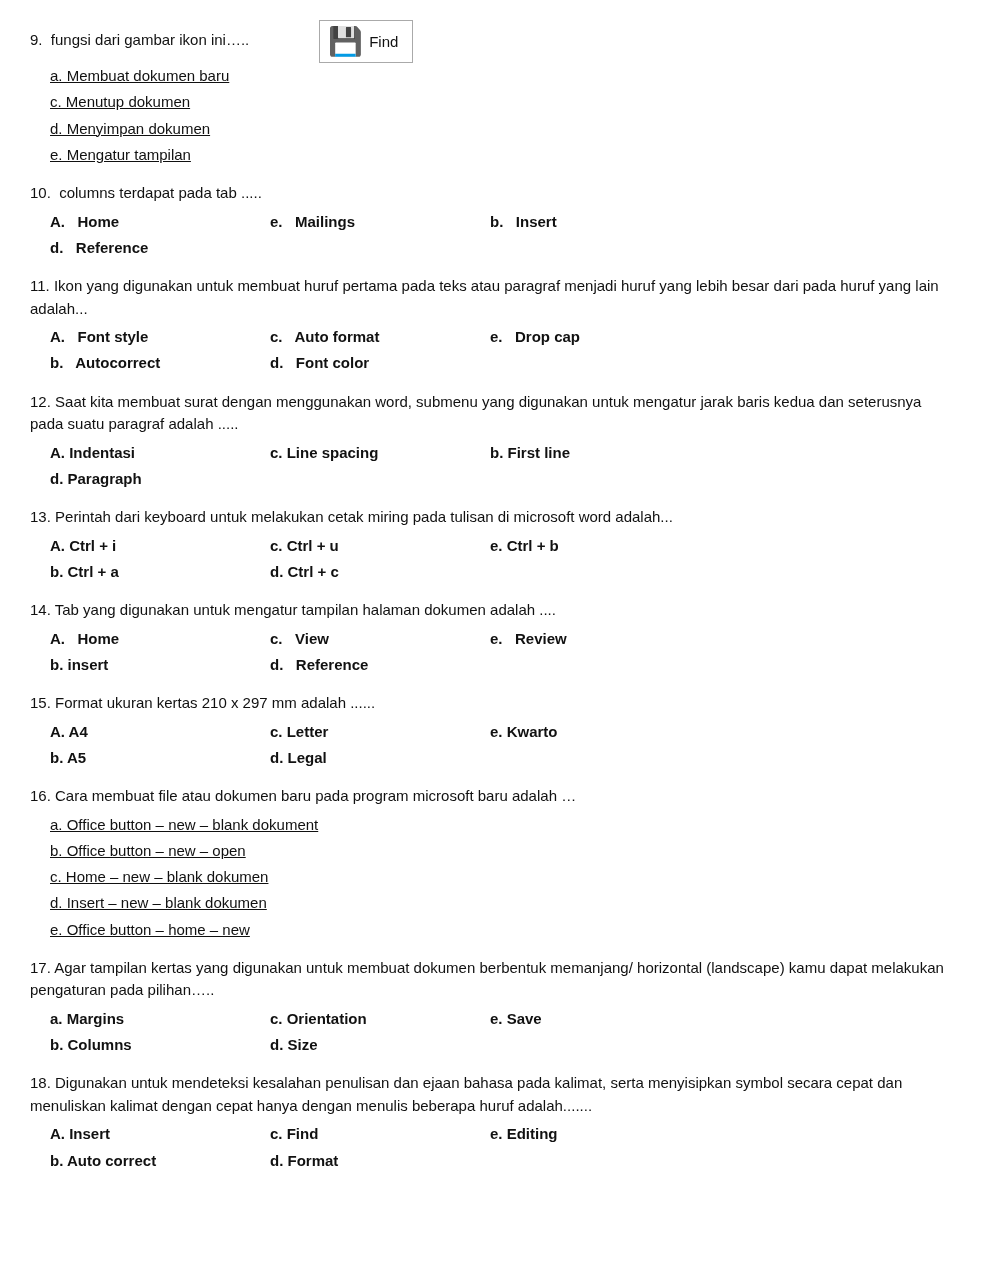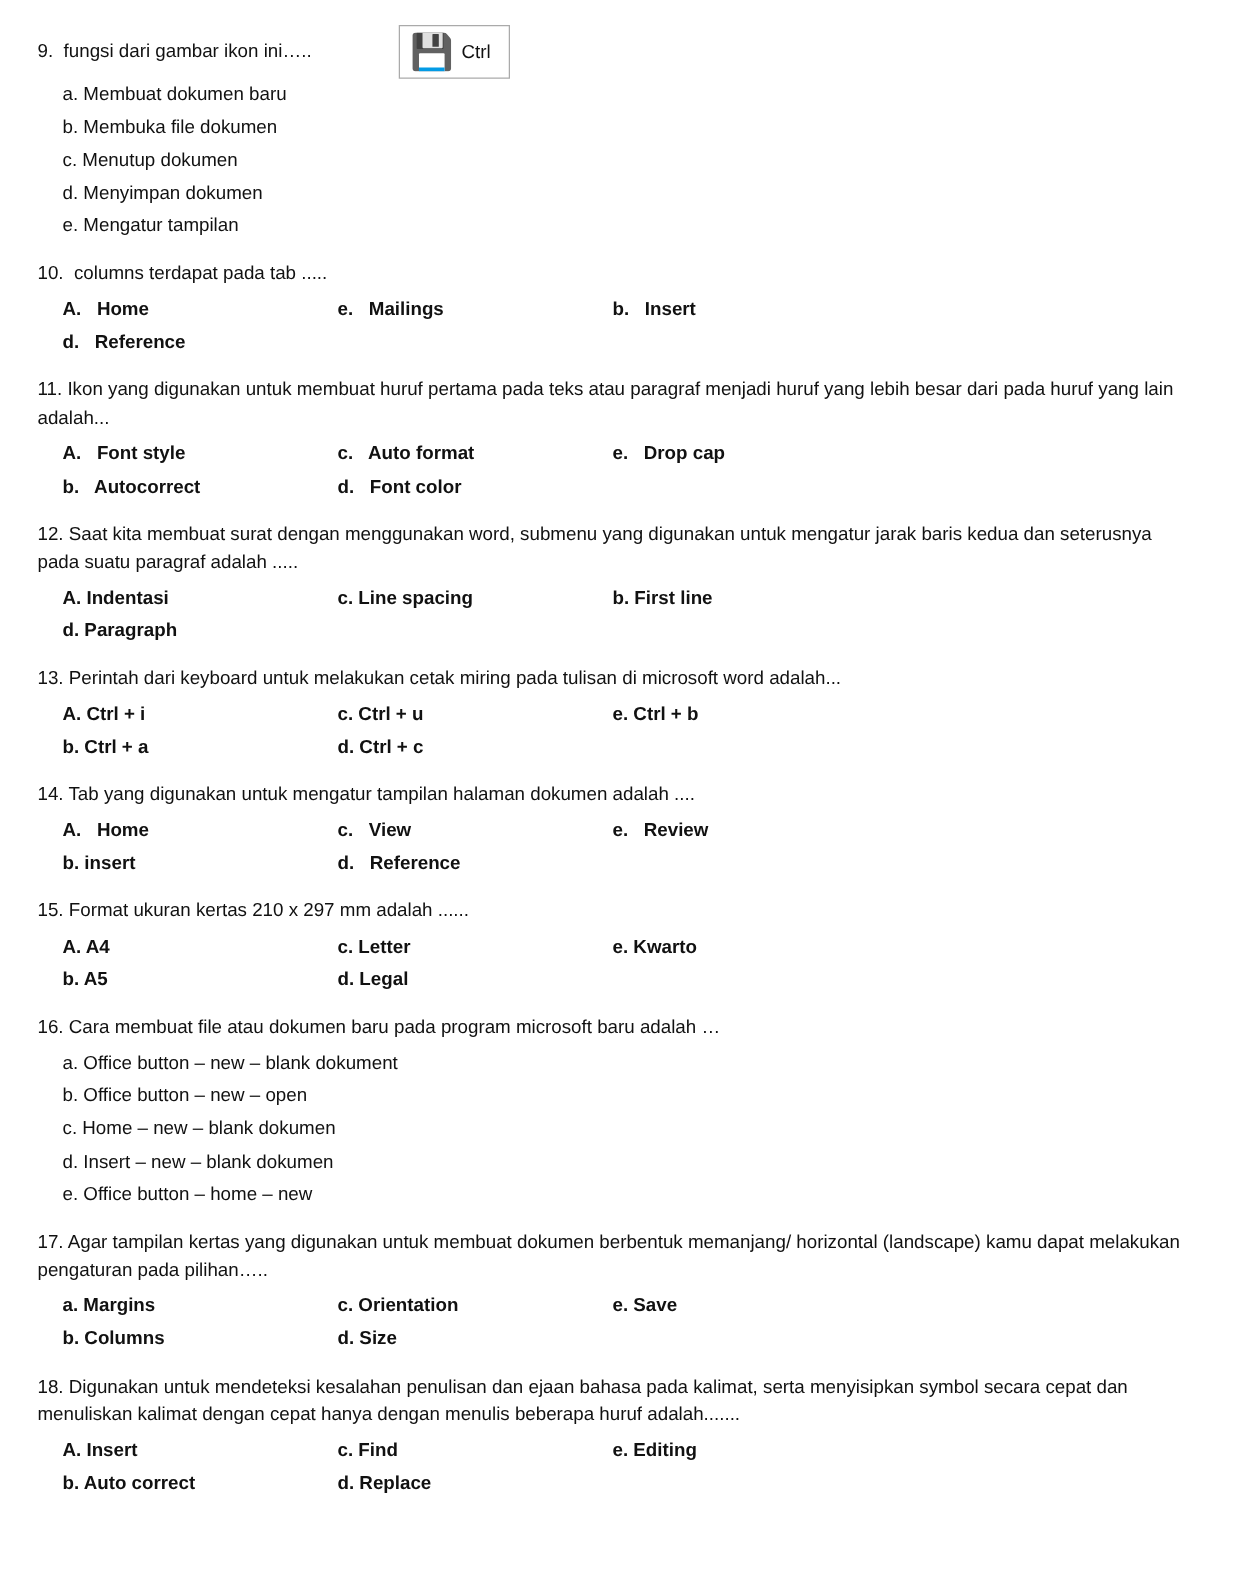--- a/index.html
+++ b/index.html
@@ -14,20 +14,21 @@
     }
     .question-block {
       margin-bottom: 14px;
     }
     .question-title {
       margin-bottom: 4px;
       line-height: 1.5;
     }
     .options {
       padding-left: 20px;
+      text-decoration: underline;
     }
     .save-box {
       display: inline-flex;
       align-items: center;
       border: 1px solid #aaa;
       padding: 4px 14px 4px 8px;
       margin-left: 20px;
       vertical-align: middle;
     }
     .save-box .disk-icon {
@@ -54,27 +55,26 @@
 </head>
 <body>
 
 <div class="question-block">
   <div class="q9-title">
     <span style="flex:1;">
       9. &nbsp;<span>fungsi dari gambar ikon ini…..</span>
       &nbsp;&nbsp;&nbsp;&nbsp;&nbsp;&nbsp;&nbsp;&nbsp;&nbsp;&nbsp;
       <span class="save-box">
         <span class="disk-icon">💾</span>
-        <span class="save-label">Ctrl</span>
+        <span class="save-label">Find</span>
       </span>
     </span>
   </div>
   <div class="options">
     <div class="opt-item">a. Membuat dokumen baru</div>
-    <div class="opt-item">b. Membuka file dokumen</div>
     <div class="opt-item">c. Menutup dokumen</div>
     <div class="opt-item">d. Menyimpan dokumen</div>
     <div class="opt-item">e. Mengatur tampilan</div>
   </div>
 </div>
 
 <div class="question-block">
   <div class="question-title">10. &nbsp;<span>columns terdapat pada tab .....</span></div>
   <div class="three-col">
     <div class="opt-item">A. &nbsp; Home</div>
@@ -160,15 +160,15 @@
   </div>
 </div>
 
 <div class="question-block">
   <div class="question-title">18. <span>Digunakan untuk mendeteksi kesalahan penulisan dan ejaan bahasa pada kalimat, serta menyisipkan symbol secara cepat dan menuliskan kalimat dengan cepat hanya dengan menulis beberapa huruf adalah.......</span></div>
   <div class="three-col">
     <div class="opt-item">A. Insert</div>
     <div class="opt-item">c. Find</div>
     <div class="opt-item">e. Editing</div>
     <div class="opt-item">b. Auto correct</div>
-    <div class="opt-item">d. Replace</div>
+    <div class="opt-item">d. Format</div>
   </div>
 </div>
 
 </body></html>

